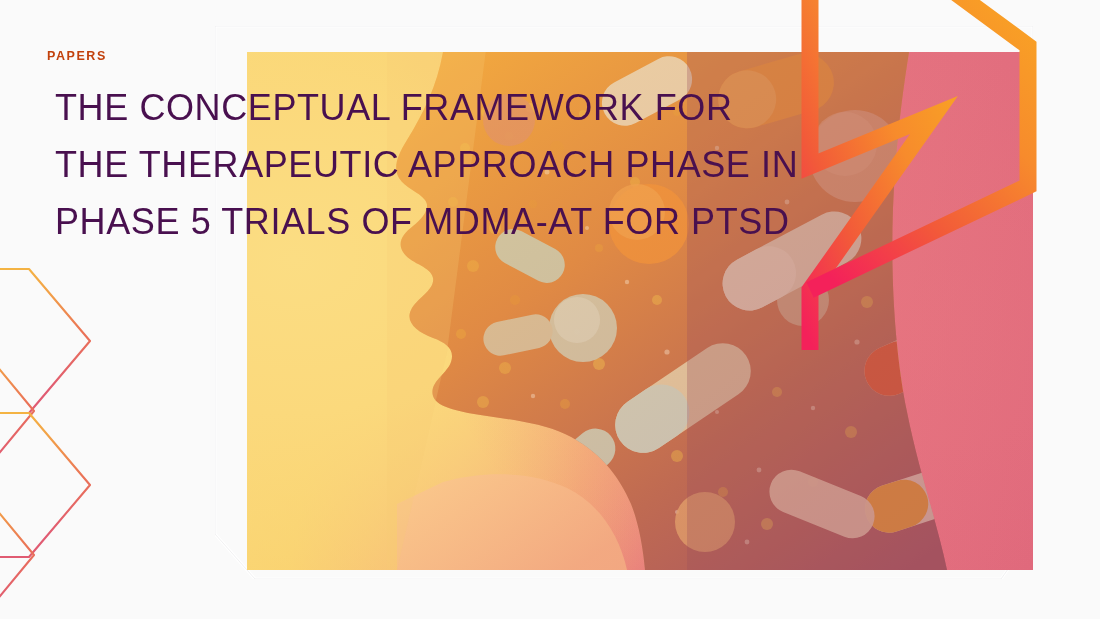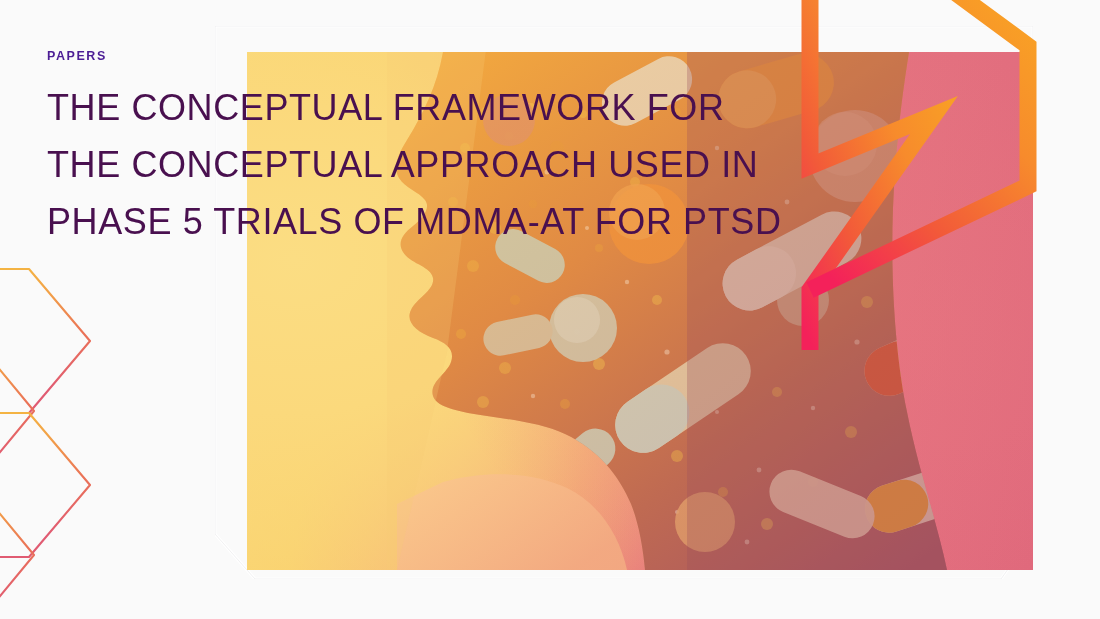--- a/index.html
+++ b/index.html
@@ -31,23 +31,23 @@
   }
   .hero-img svg{position:absolute;inset:0;}
 
   
   .deco-chevron{position:absolute;left:788px;top:-10px;width:268px;height:360px;z-index:6;pointer-events:none;}
 
   
   .text-block{position:absolute;left:47px;top:50px;z-index:8;}
   .eyebrow{
     font-size:12.5px;font-weight:700;letter-spacing:1.55px;
-    color:#4c1d95;margin:0 0 16px 0;line-height:1;
-  }
-  .headline{margin:0;padding:0;}
+    color:#c2410c;margin:0 0 16px 0;line-height:1;
+  }
+  .headline{margin:8px;padding:0;}
   .headline .line{
     display:block;white-space:nowrap;
     font-family:"Liberation Sans", sans-serif;
     font-size:36px;font-weight:400;letter-spacing:.6px;
     color:#49104f;line-height:57px;
   }
 </style>
 </head>
 <body>
 
@@ -298,18 +298,18 @@
         <path d="M22 -50 L22 176 L146 125 L22 300 L22 392"></path>
         <path d="M96 -50 L240 56 L240 196 L22 300"></path>
       </g>
     </svg>
   </div>
 
   <div class="text-block">
     <div class="eyebrow">PAPERS</div>
     <h1 class="headline">
       <span class="line">THE CONCEPTUAL FRAMEWORK FOR</span>
-      <span class="line">THE CONCEPTUAL APPROACH USED IN</span>
+      <span class="line">THE THERAPEUTIC APPROACH PHASE IN</span>
       <span class="line">PHASE 5 TRIALS OF MDMA-AT FOR PTSD</span>
     </h1>
   </div>
 
 </div>
 
 </body></html>

